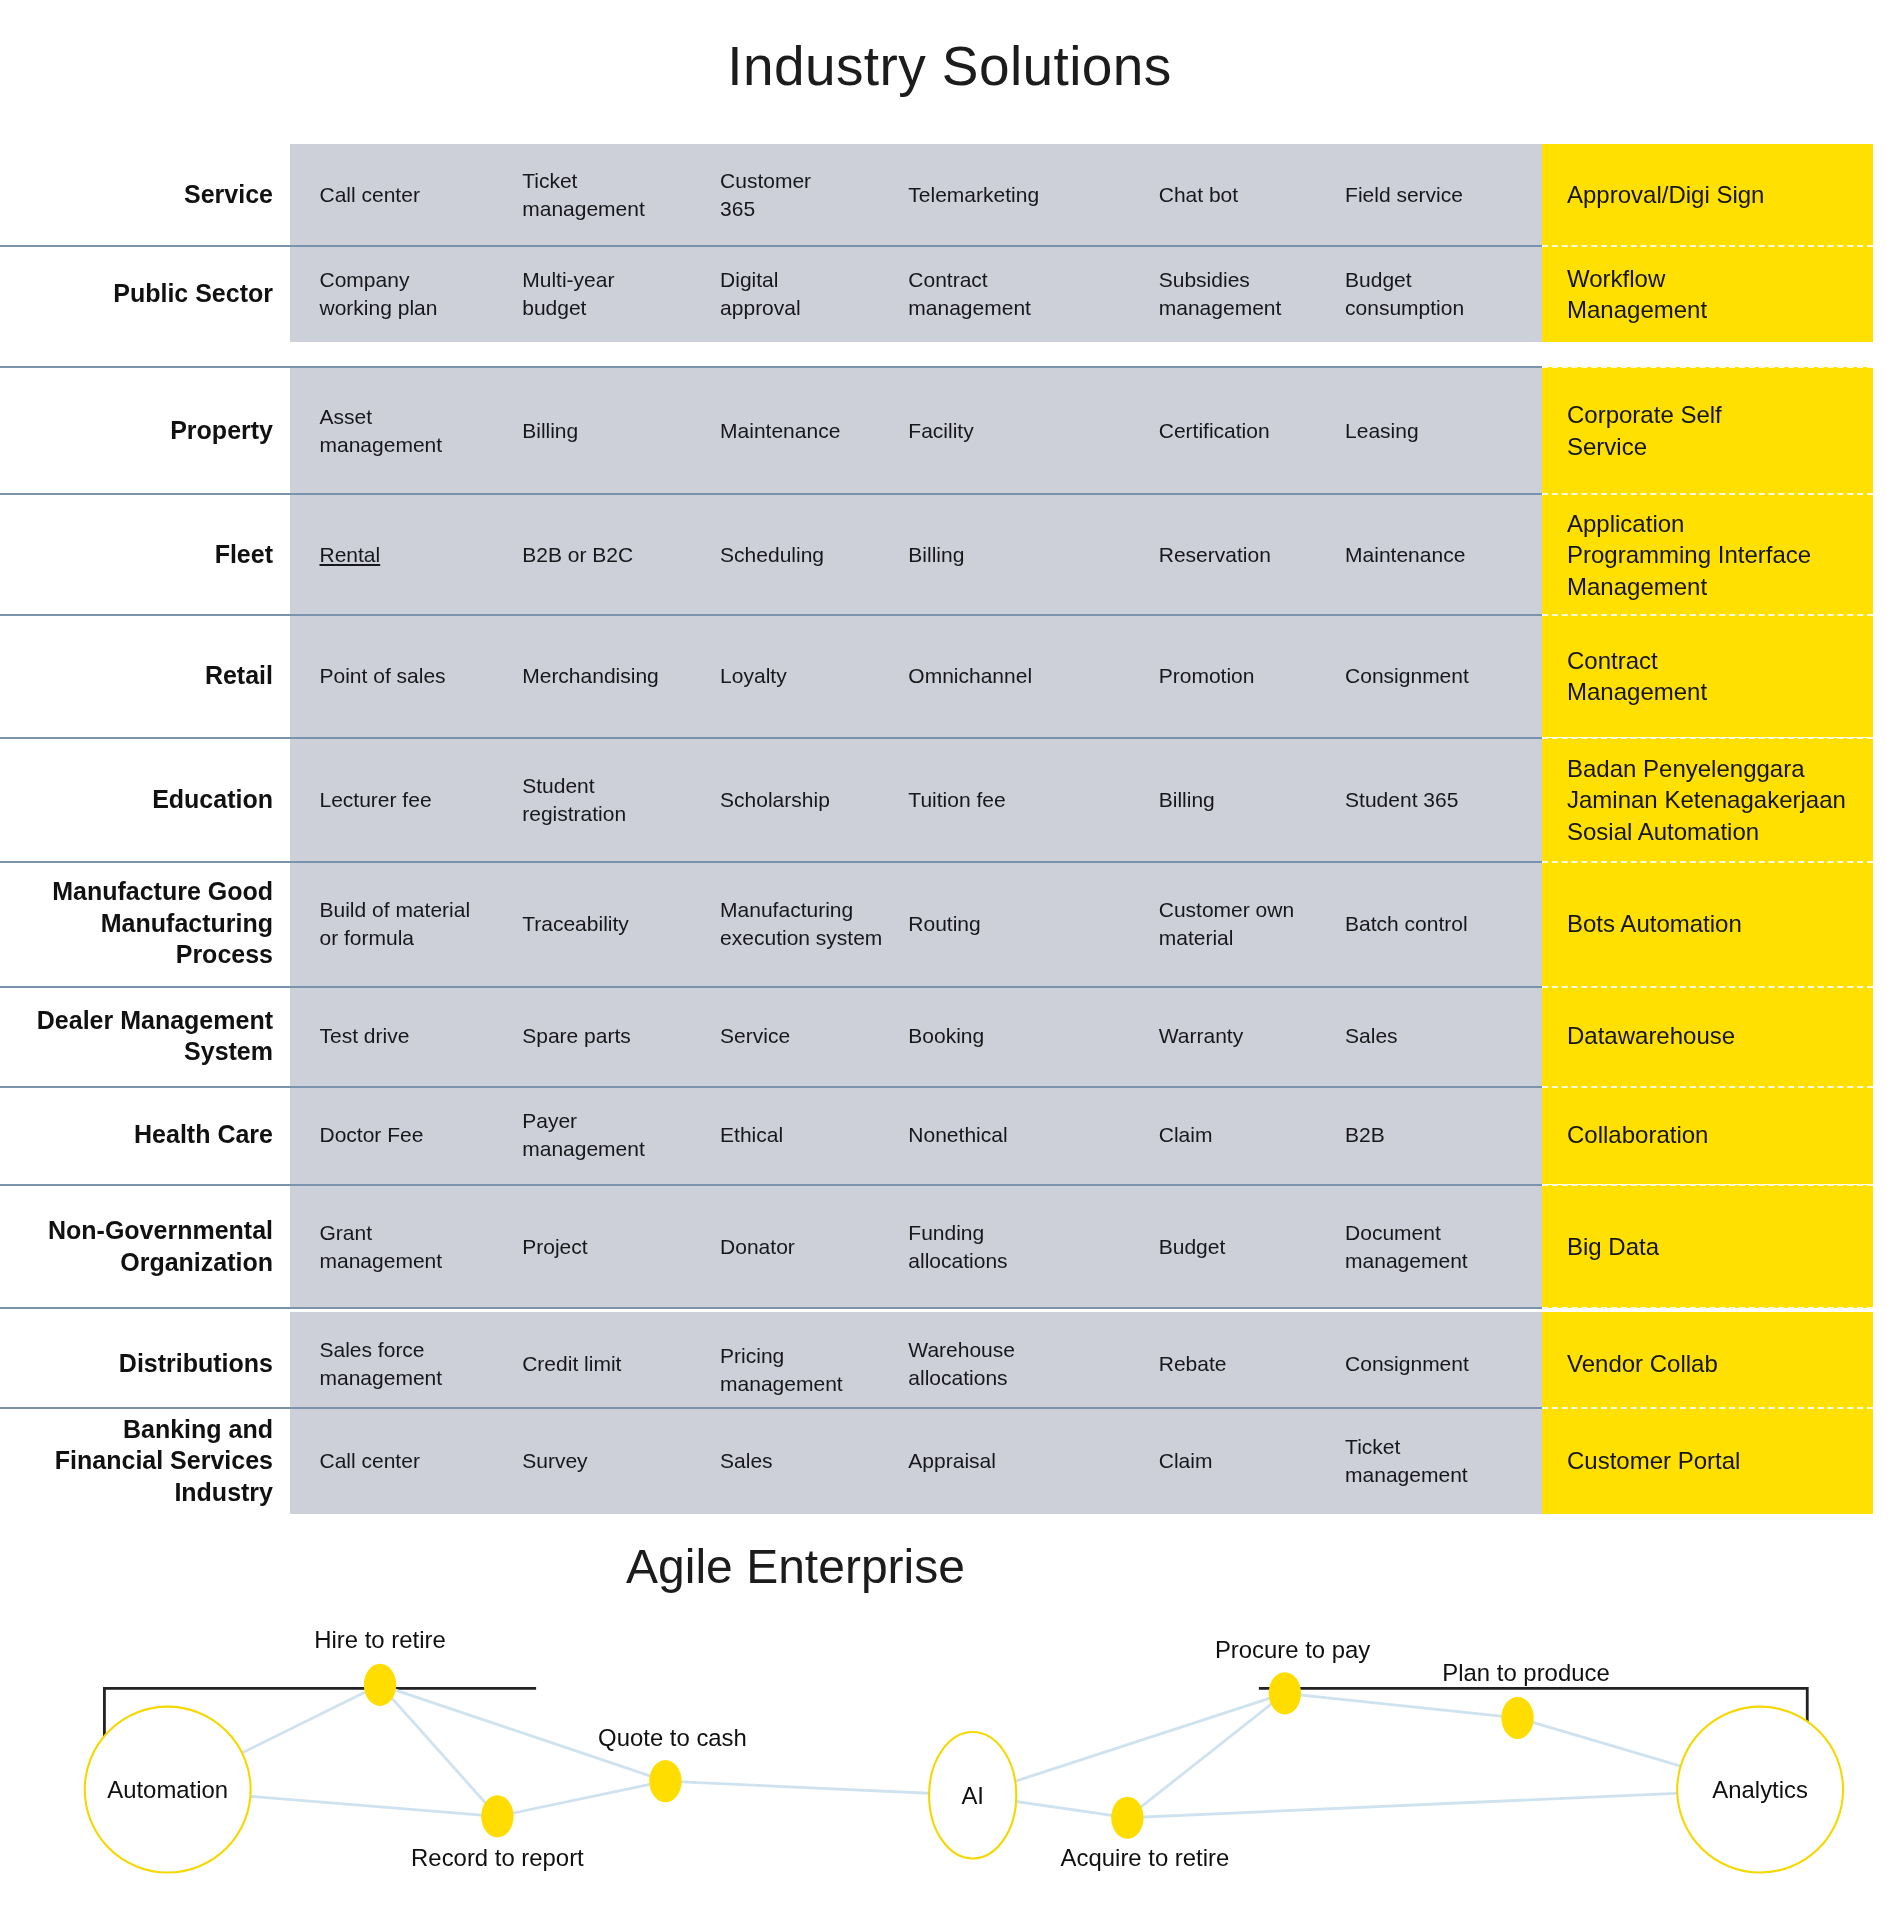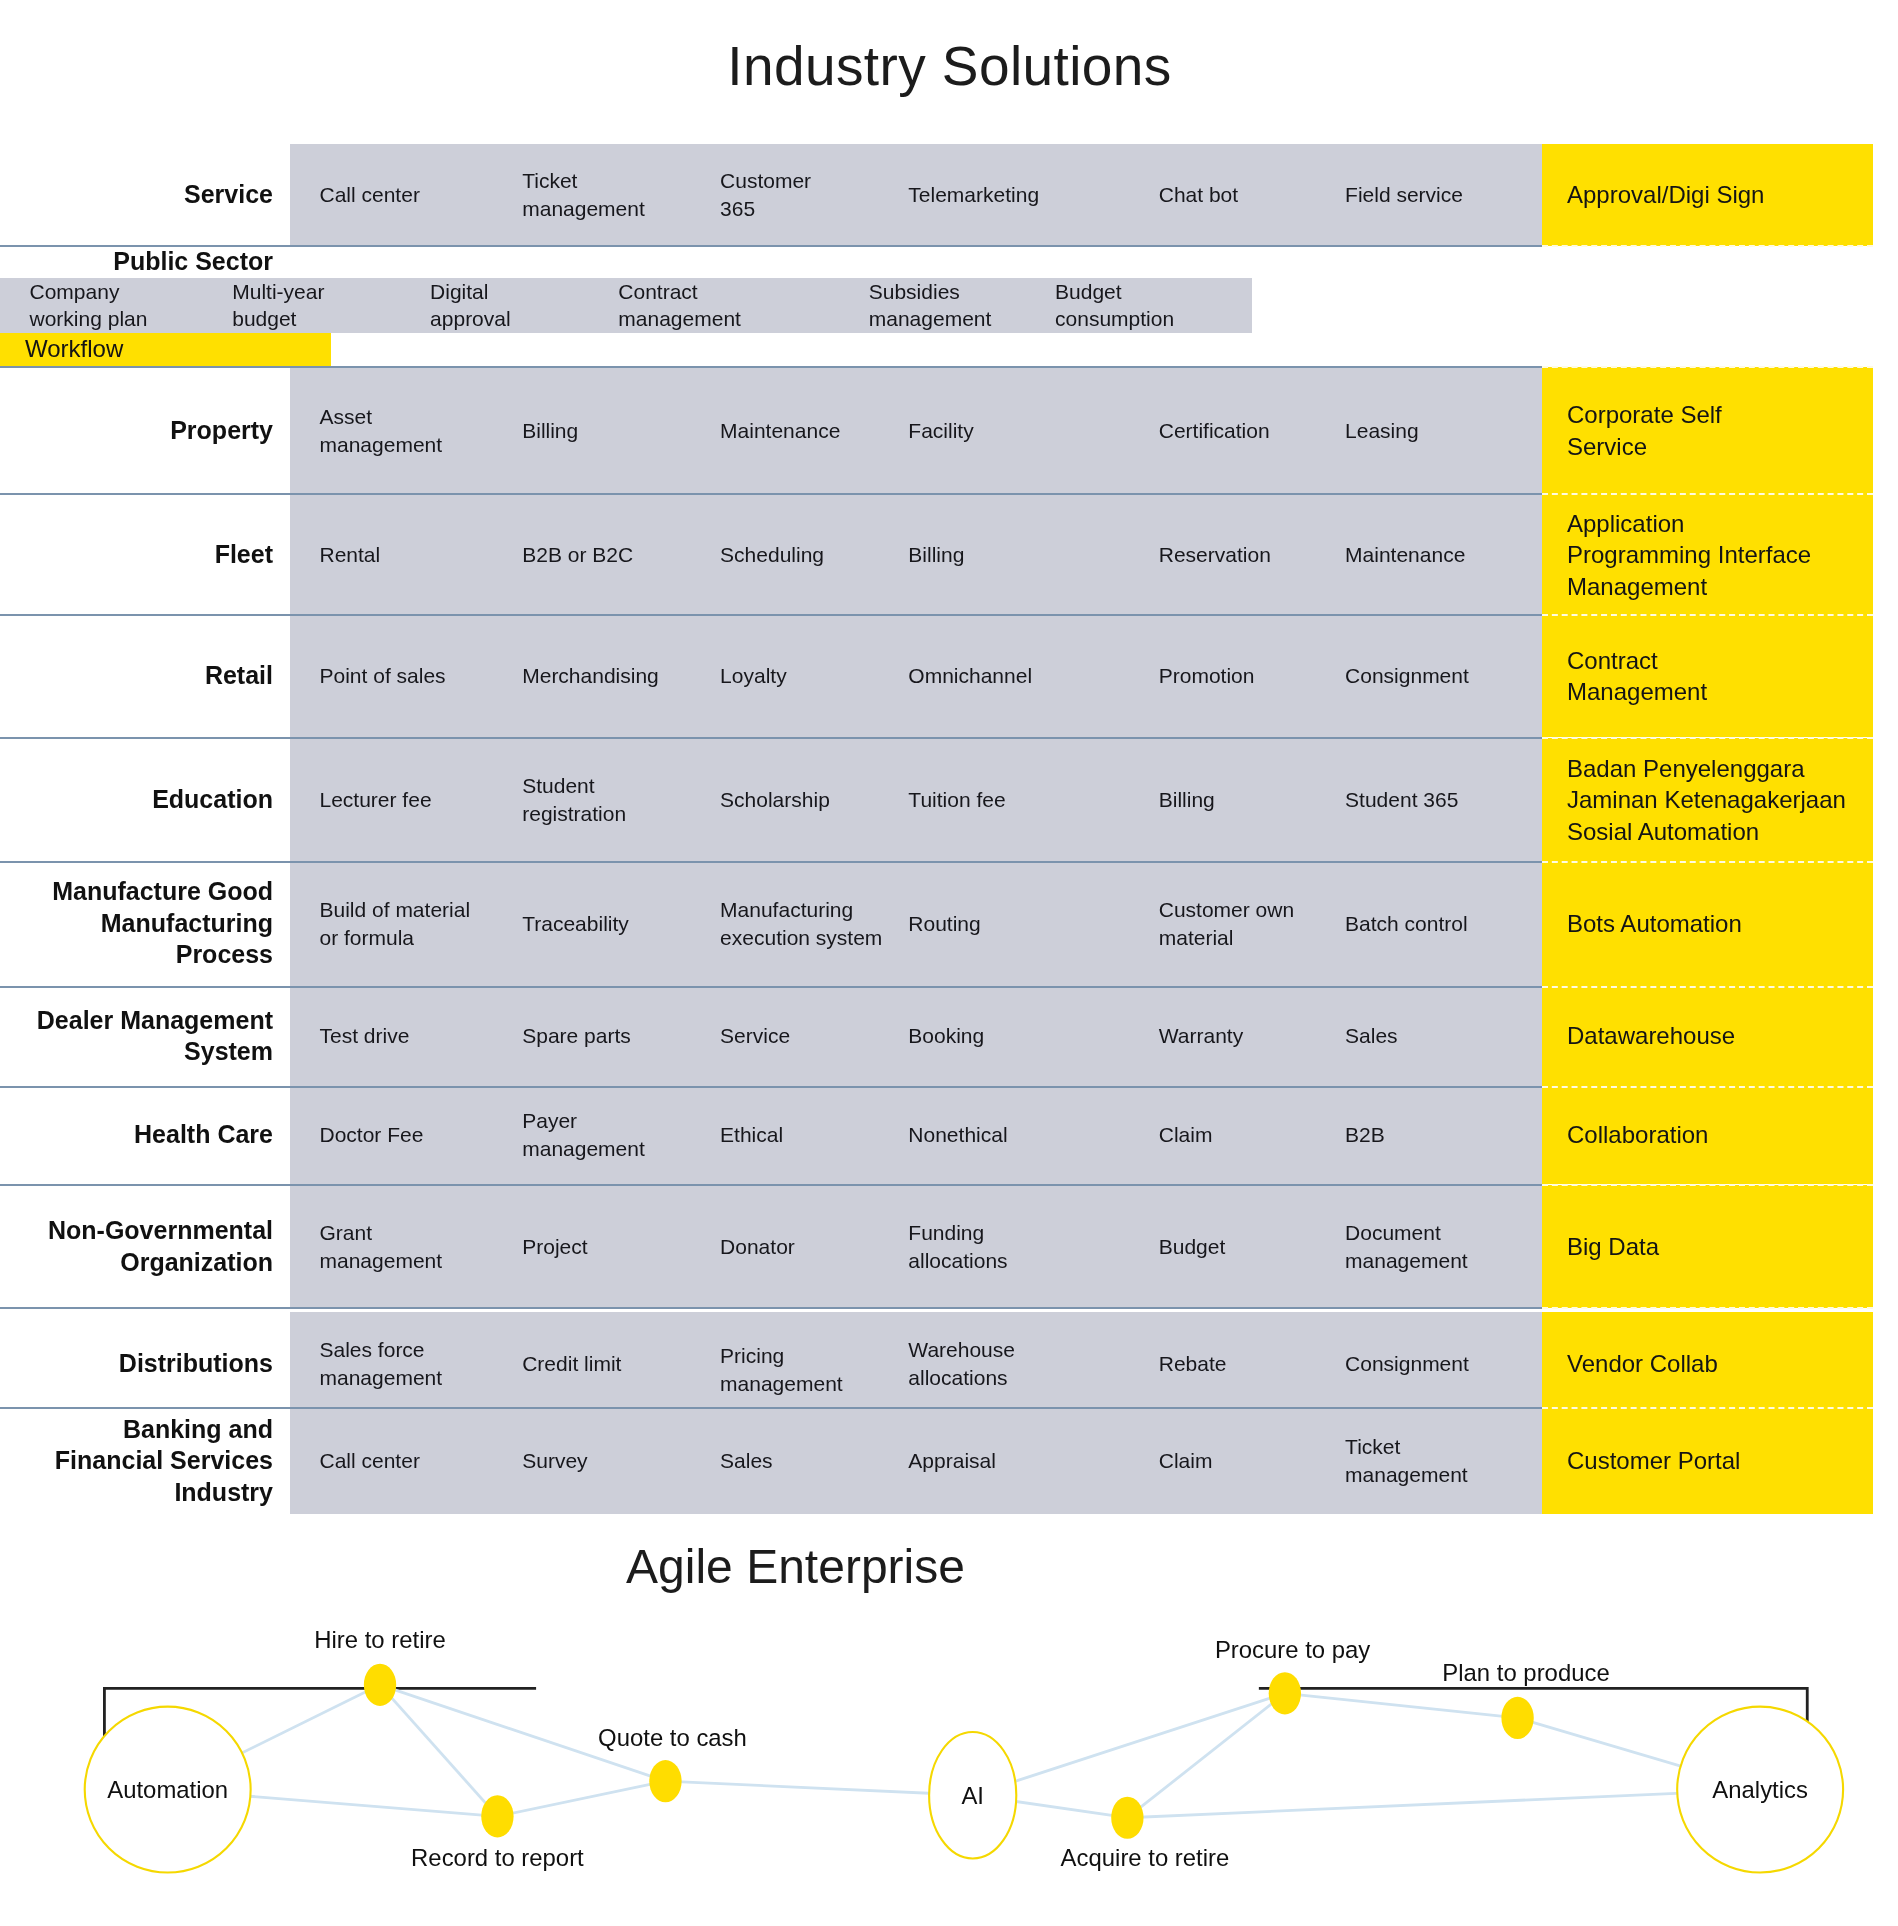--- a/index.html
+++ b/index.html
@@ -164,21 +164,21 @@
         <div class="cell c2" style="white-space: pre-line;">Customer
 365</div>
         <div class="cell c3" style="white-space: pre-line;">Telemarketing</div>
         <div class="cell c4" style="white-space: pre-line;">Chat bot</div>
         <div class="cell c5" style="white-space: pre-line;">Field service</div>
       </div>
       <div class="yellow-band">
         <div class="ycell">Approval/Digi Sign</div>
       </div>
     </div>
-    <div class="grid-row" style="top: 102px; height: 96px; flex-direction: column;">
+    <div class="grid-row" style="top: 102px; height: 96px;">
       <div class="label-cell" style="white-space: pre-line;">Public Sector</div>
       <div class="grey-band">
         <div class="cell c0" style="white-space: pre-line;">Company
 working plan</div>
         <div class="cell c1" style="white-space: pre-line;">Multi-year
 budget</div>
         <div class="cell c2" style="white-space: pre-line;">Digital
 approval</div>
         <div class="cell c3" style="white-space: pre-line;">Contract
 management</div>
@@ -208,21 +208,21 @@
       <div class="yellow-band">
         <div class="ycell">Corporate Self
 Service</div>
       </div>
     </div>
     <div class="rowline" style="top: 222px;"></div>
     <div class="rowline dashed-ext" style="top: 222px;"></div>
     <div class="grid-row" style="top: 350px; height: 122px;">
       <div class="label-cell" style="white-space: pre-line;">Fleet</div>
       <div class="grey-band">
-        <div class="cell c0" style="white-space: pre-line;">Rental</div>
+        <div class="cell c0" style="white-space: pre-line; text-decoration: underline;">Rental</div>
         <div class="cell c1" style="white-space: pre-line;">B2B or B2C</div>
         <div class="cell c2" style="white-space: pre-line;">Scheduling</div>
         <div class="cell c3" style="white-space: pre-line;">Billing</div>
         <div class="cell c4" style="white-space: pre-line;">Reservation</div>
         <div class="cell c5" style="white-space: pre-line;">Maintenance</div>
       </div>
       <div class="yellow-band">
         <div class="ycell">Application
 Programming Interface
 Management</div>

